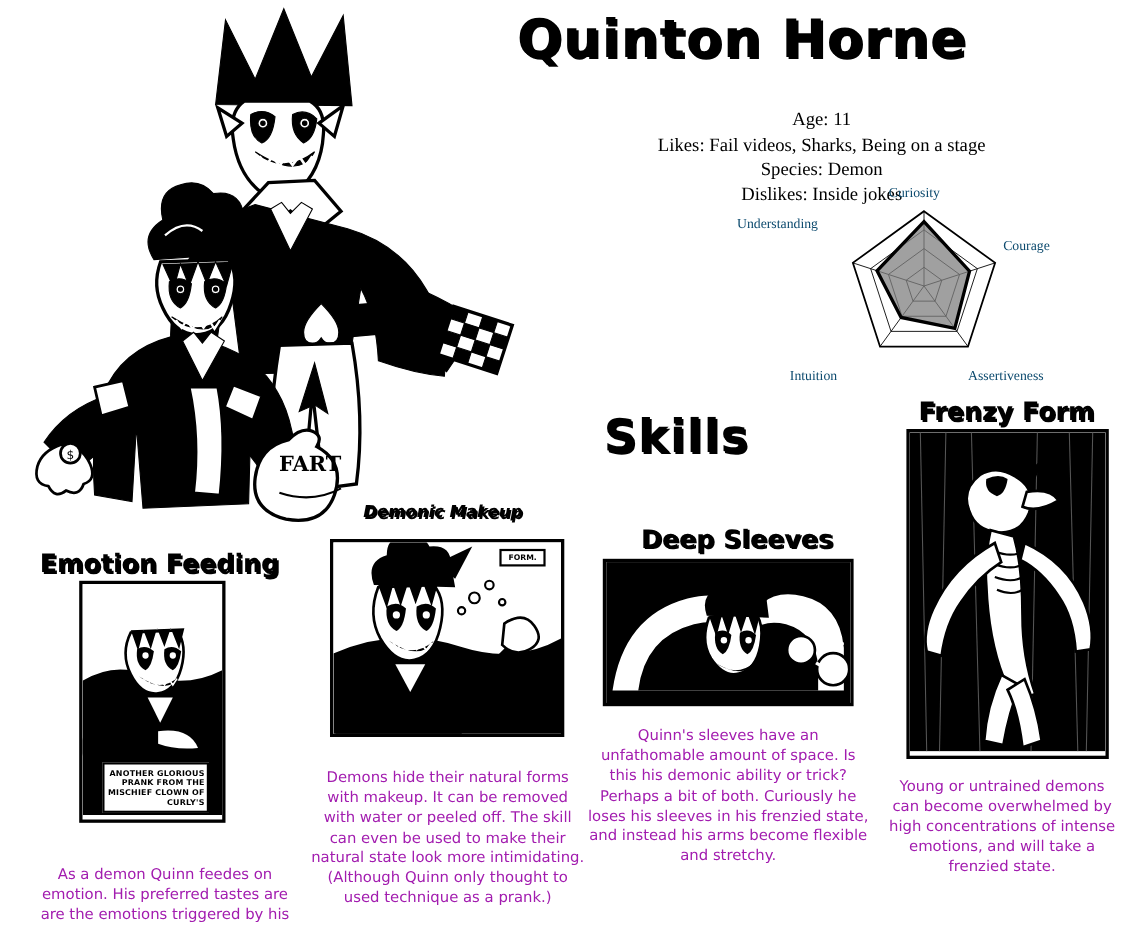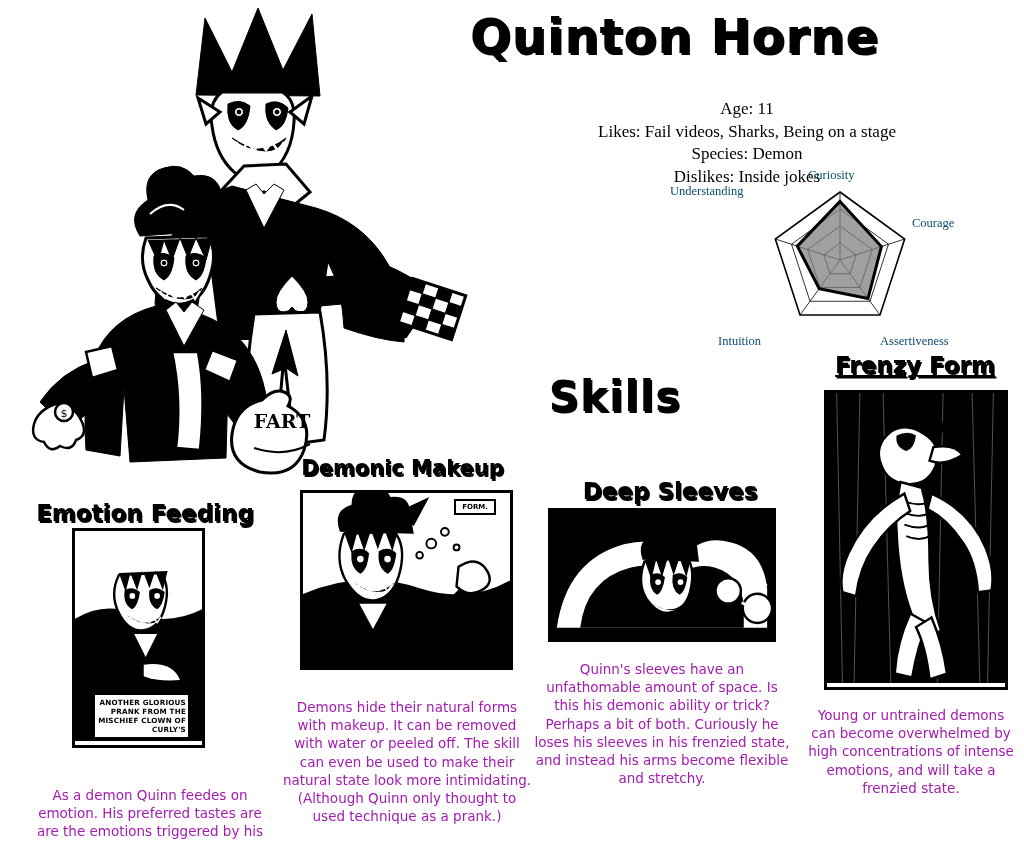--- a/index.html
+++ b/index.html
@@ -62,23 +62,23 @@
     text-shadow: 1.5px 1.5px 0 #000;
     position: absolute;
     text-align: center;
   }
   #skills-heading {
     left: 470px; top: 372px; width: 290px;
     font-size: 42px;
     letter-spacing: 1px;
   }
   #h-emotion { left: 20px; top: 500px; width: 250px; font-size: 23px; }
-  #h-makeup  { left: 270px; top: 456px; width: 265px; font-size: 21px; }
+  #h-makeup  { left: 270px; top: 456px; width: 265px; font-size: 15px; font-style: italic; }
   #h-sleeves { left: 540px; top: 478px; width: 260px; font-size: 23px; }
-  #h-frenzy  { left: 810px; top: 352px; width: 210px; font-size: 23px; text-decoration: underline; }
+  #h-frenzy  { left: 810px; top: 362px; width: 210px; font-size: 23px; }
 
   
   .panel {
     position: absolute;
     border: 3px solid #000;
     background: #ffffff;
     overflow: hidden;
     padding-left: 22px;
   }
   .panel .ink {
@@ -250,21 +250,21 @@
         <line x1="180" y1="92" x2="244.67184310807045" y2="70.98684438250358" stroke="#000" stroke-width="0.8"></line>
         <line x1="180" y1="92" x2="219.96939715588817" y2="147.0131556174964" stroke="#000" stroke-width="0.8"></line>
         <line x1="180" y1="92" x2="140.03060284411183" y2="147.0131556174964" stroke="#000" stroke-width="0.8"></line>
         <line x1="180" y1="92" x2="115.32815689192955" y2="70.98684438250359" stroke="#000" stroke-width="0.8"></line>
         <path d="M180.00 33.52 L221.39 78.55 L207.98 130.51 L159.22 120.61 L137.32 78.13 Z" fill="#808080" fill-opacity="0.75" stroke="#000000" stroke-width="3"></path>
       </svg>
     <div class="radar-label" style="left:148px; top:0px;">Curiosity</div>
     <div class="radar-label" style="left:252px; top:48px;">Courage</div>
     <div class="radar-label" style="left:220px; top:166px;">Assertiveness</div>
     <div class="radar-label" style="left:58px;  top:166px;">Intuition</div>
-    <div class="radar-label" style="left:10px;  top:16px;">Understanding</div>
+    <div class="radar-label" style="left:10px;  top:28px;">Understanding</div>
   </div>
 
   <div class="heading" id="skills-heading">Skills</div>
 
   <div class="heading" id="h-emotion">Emotion Feeding</div>
   <div class="panel" id="panel-emotion">
     <svg class="ink" viewBox="0 0 133 220" xmlns="http://www.w3.org/2000/svg">
       <rect x="0" y="0" width="133" height="220" fill="#fff"></rect>
       <path d="M0 92 q30 -18 60 -6 q38 14 73 -4 l0 138 l-133 0z" fill="#000"></path>
 

